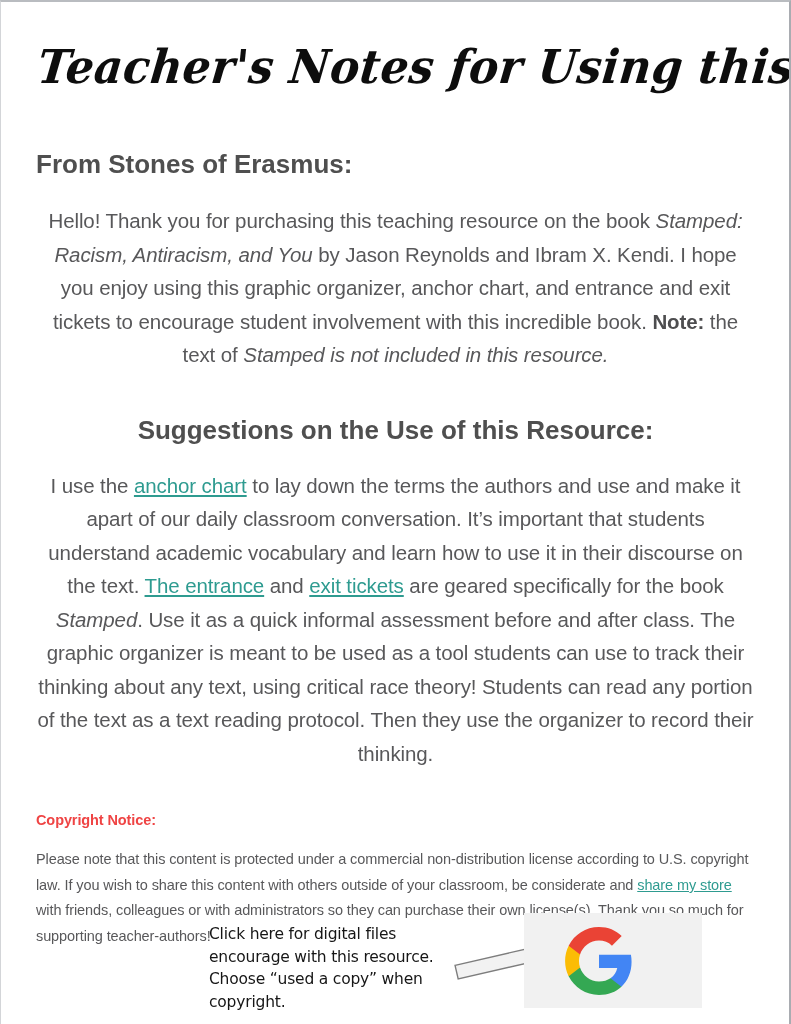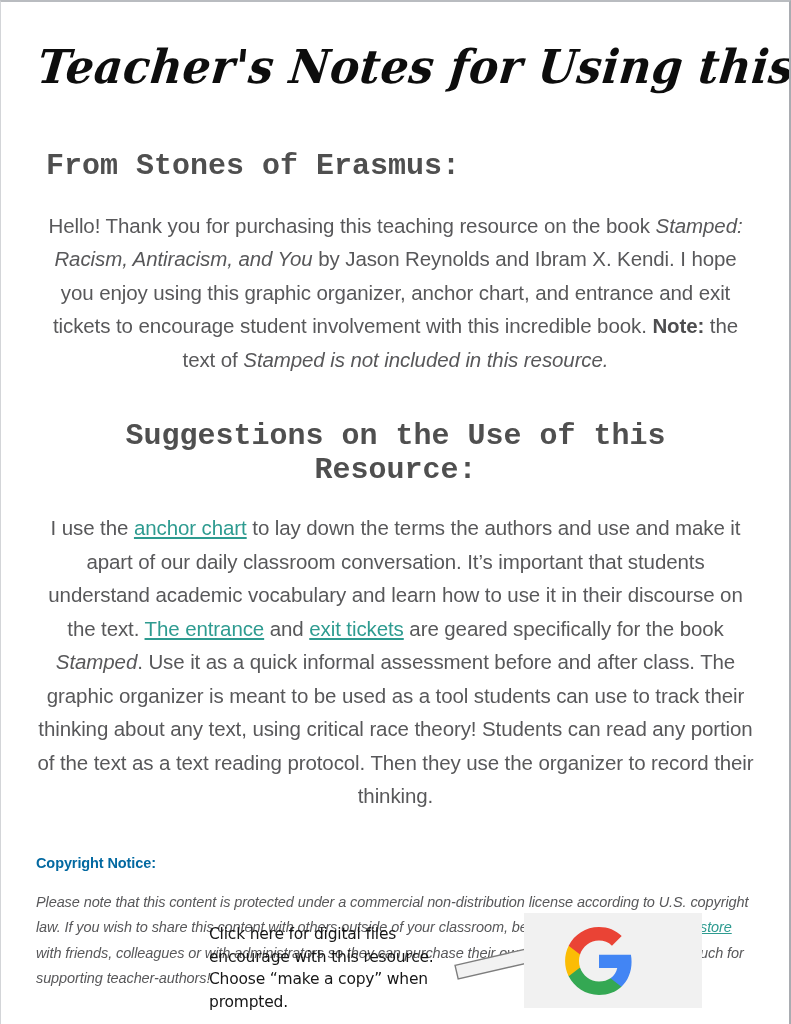--- a/index.html
+++ b/index.html
@@ -38,26 +38,26 @@
     letter-spacing: 0.4px;
     margin: 43px 0 0 0;
     padding: 0 0 0 2px;
     transform: skewX(-6deg) scaleY(1.06);
     transform-origin: left center;
     white-space: nowrap;
   }
 
   
   .h-section {
-    font-family: Liberation Mono, monospace;
+    font-family: Liberation Sans, sans-serif;
     font-weight: 700;
-    font-size: 30px;
+    font-size: 26px;
     line-height: 1.12;
     color: #4f4f4f;
-    margin: 10px;
+    margin: 0;
   }
   .h-from { margin-top: 61px; }
   .h-suggestions { margin-top: 44px; text-align: center; }
 
   
   .body-p {
     font-family: "Liberation Sans", sans-serif;
     font-size: 20.5px;
     line-height: 33.5px;
     color: #58585a;
@@ -77,33 +77,32 @@
     text-decoration-color: #2e9b90;
     text-underline-offset: 2px;
     margin-top: 44px;
   }
 
   
   .h-copyright {
     font-family: "Liberation Sans", sans-serif;
     font-weight: 700;
     font-size: 14.5px;
-    color: #0369a1;
+    color: #ef4444;
     margin: 42px 0 0 0;
     letter-spacing: -0.1px;
   }
   .p-copyright {
     font-family: "Liberation Sans", sans-serif;
     font-size: 14.5px;
     line-height: 25.5px;
     color: #58585a;
     margin: 19px 0 0 0;
     letter-spacing: -0.1px;
     max-width: 718px;
-    font-style: italic;
   }
   .p-copyright a.doclink { text-underline-offset: 1px; }
 
   
   .cta {
     position: absolute;
     left: 0;
     top: 905px;
     width: 791px;
     height: 119px;
@@ -166,22 +165,22 @@
 
     <p class="p-copyright"><span>Please note that this content is protected under a commercial non-distribution license according to U.S. copyright law. If you wish to share this content with others outside of your classroom, be considerate and </span><a class="doclink" href="#">share my store</a><span> with friends, colleagues or with administrators so they can purchase their own license(s). Thank you so much for supporting teacher-authors!</span></p>
 
   </div>
 
   <div class="cta">
 
     <div class="cta-text">
       <div>Click here for digital files</div>
       <div>encourage with this resource.</div>
-      <div>Choose “make a copy” when</div>
-      <div>prompted.</div>
+      <div>Choose “used a copy” when</div>
+      <div>copyright.</div>
     </div>
 
     <div class="cta-arrow">
       <svg width="130" height="66" viewBox="0 0 130 66">
         <polygon points="2,26 82,26 82,6 126,33 82,60 82,40 2,40" fill="#f2f2f2" stroke="#7d7d7d" stroke-width="1.4" stroke-linejoin="miter" transform="rotate(-13 65 33)"></polygon>
       </svg>
     </div>
 
     <div class="logo-panel"></div>
 

